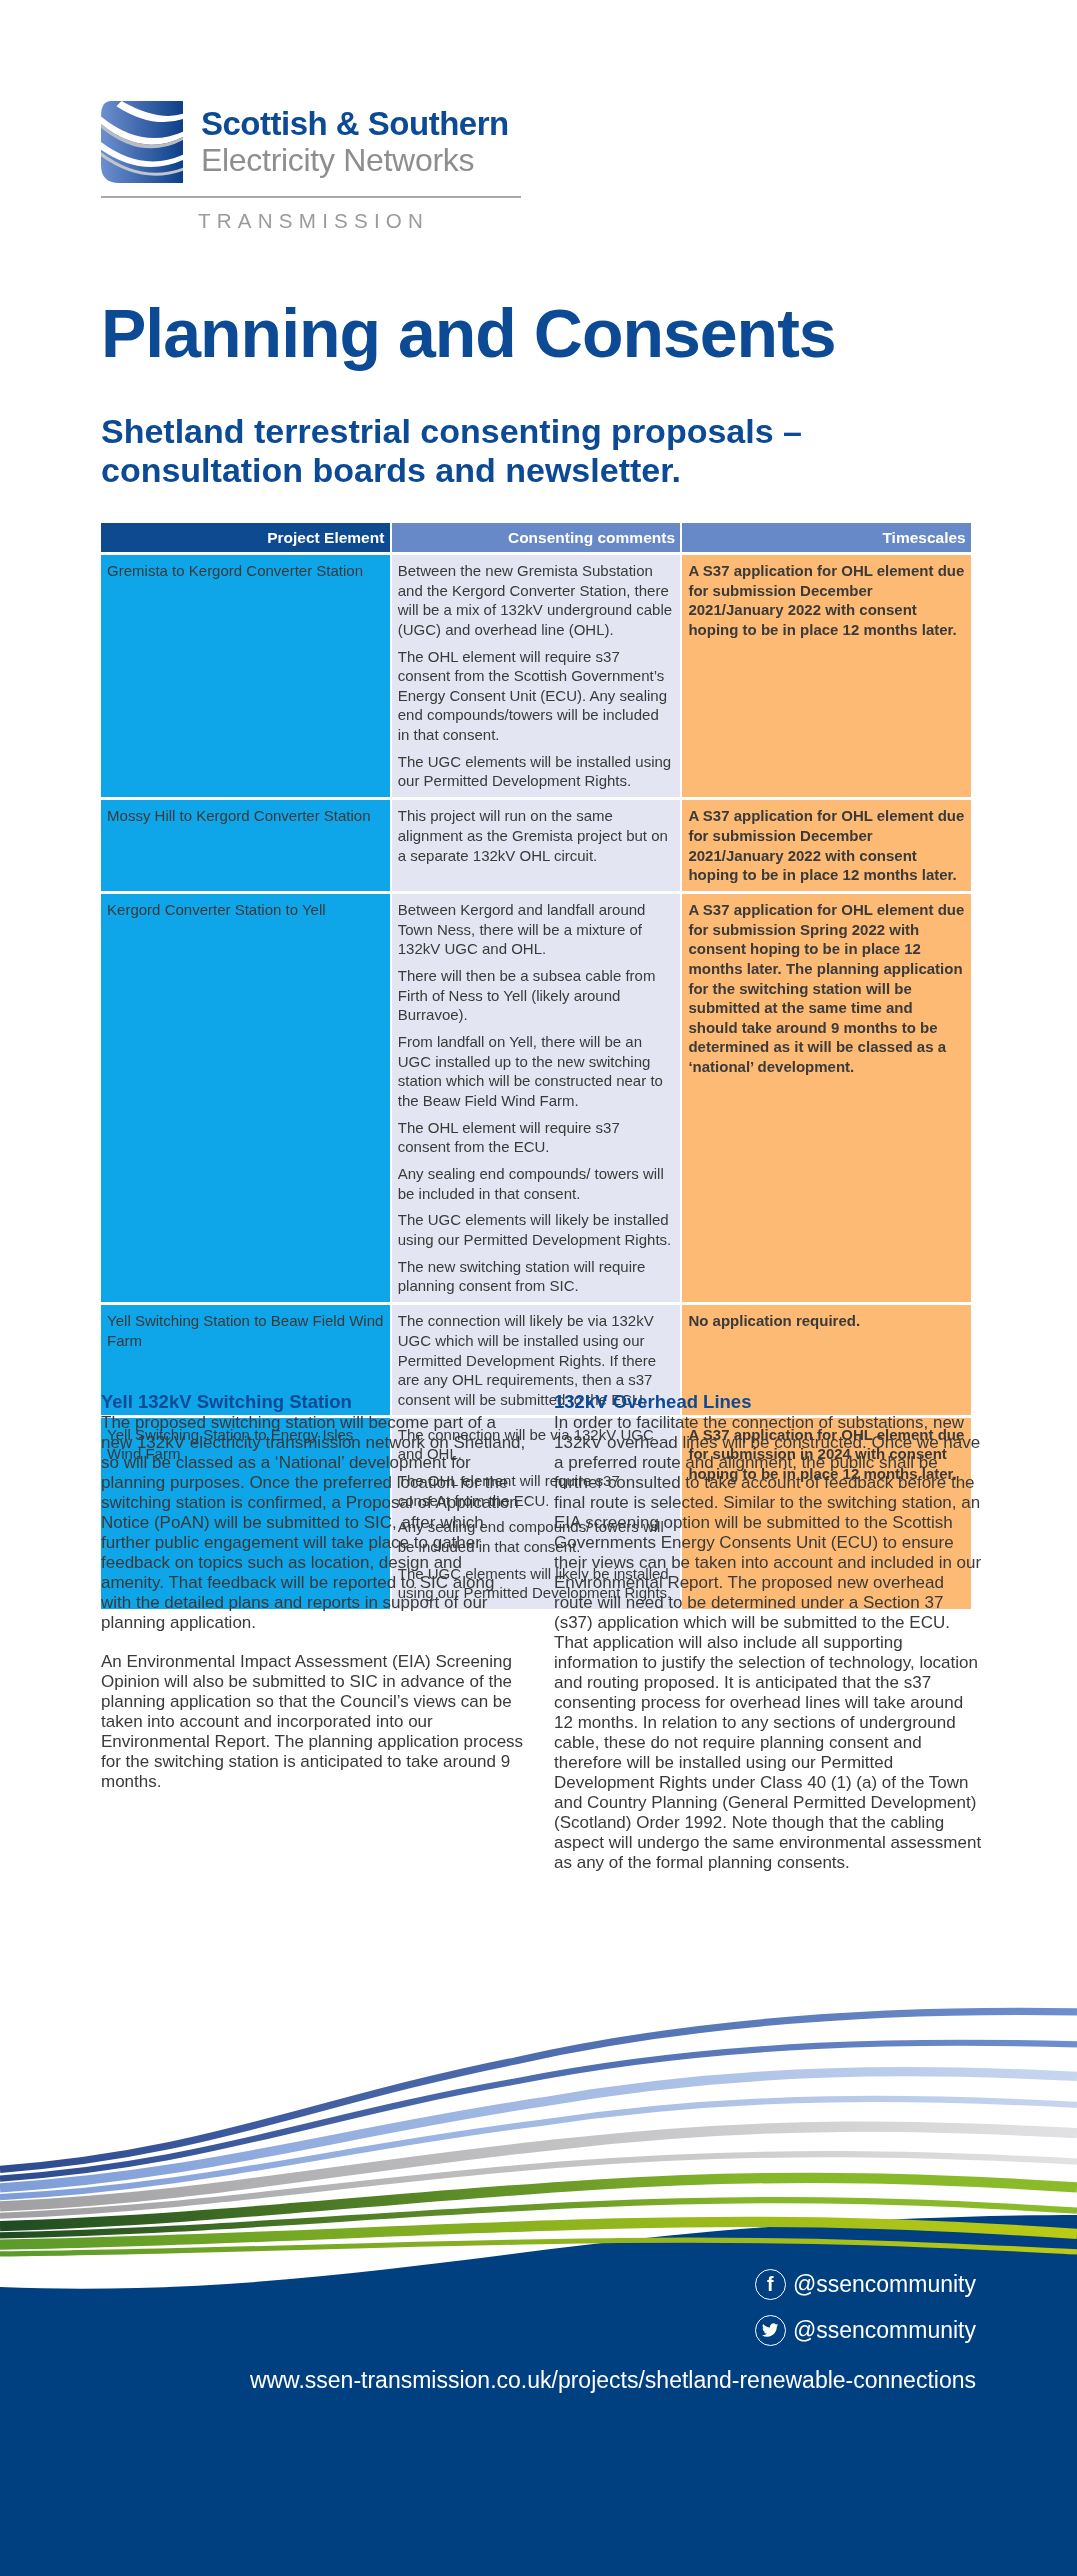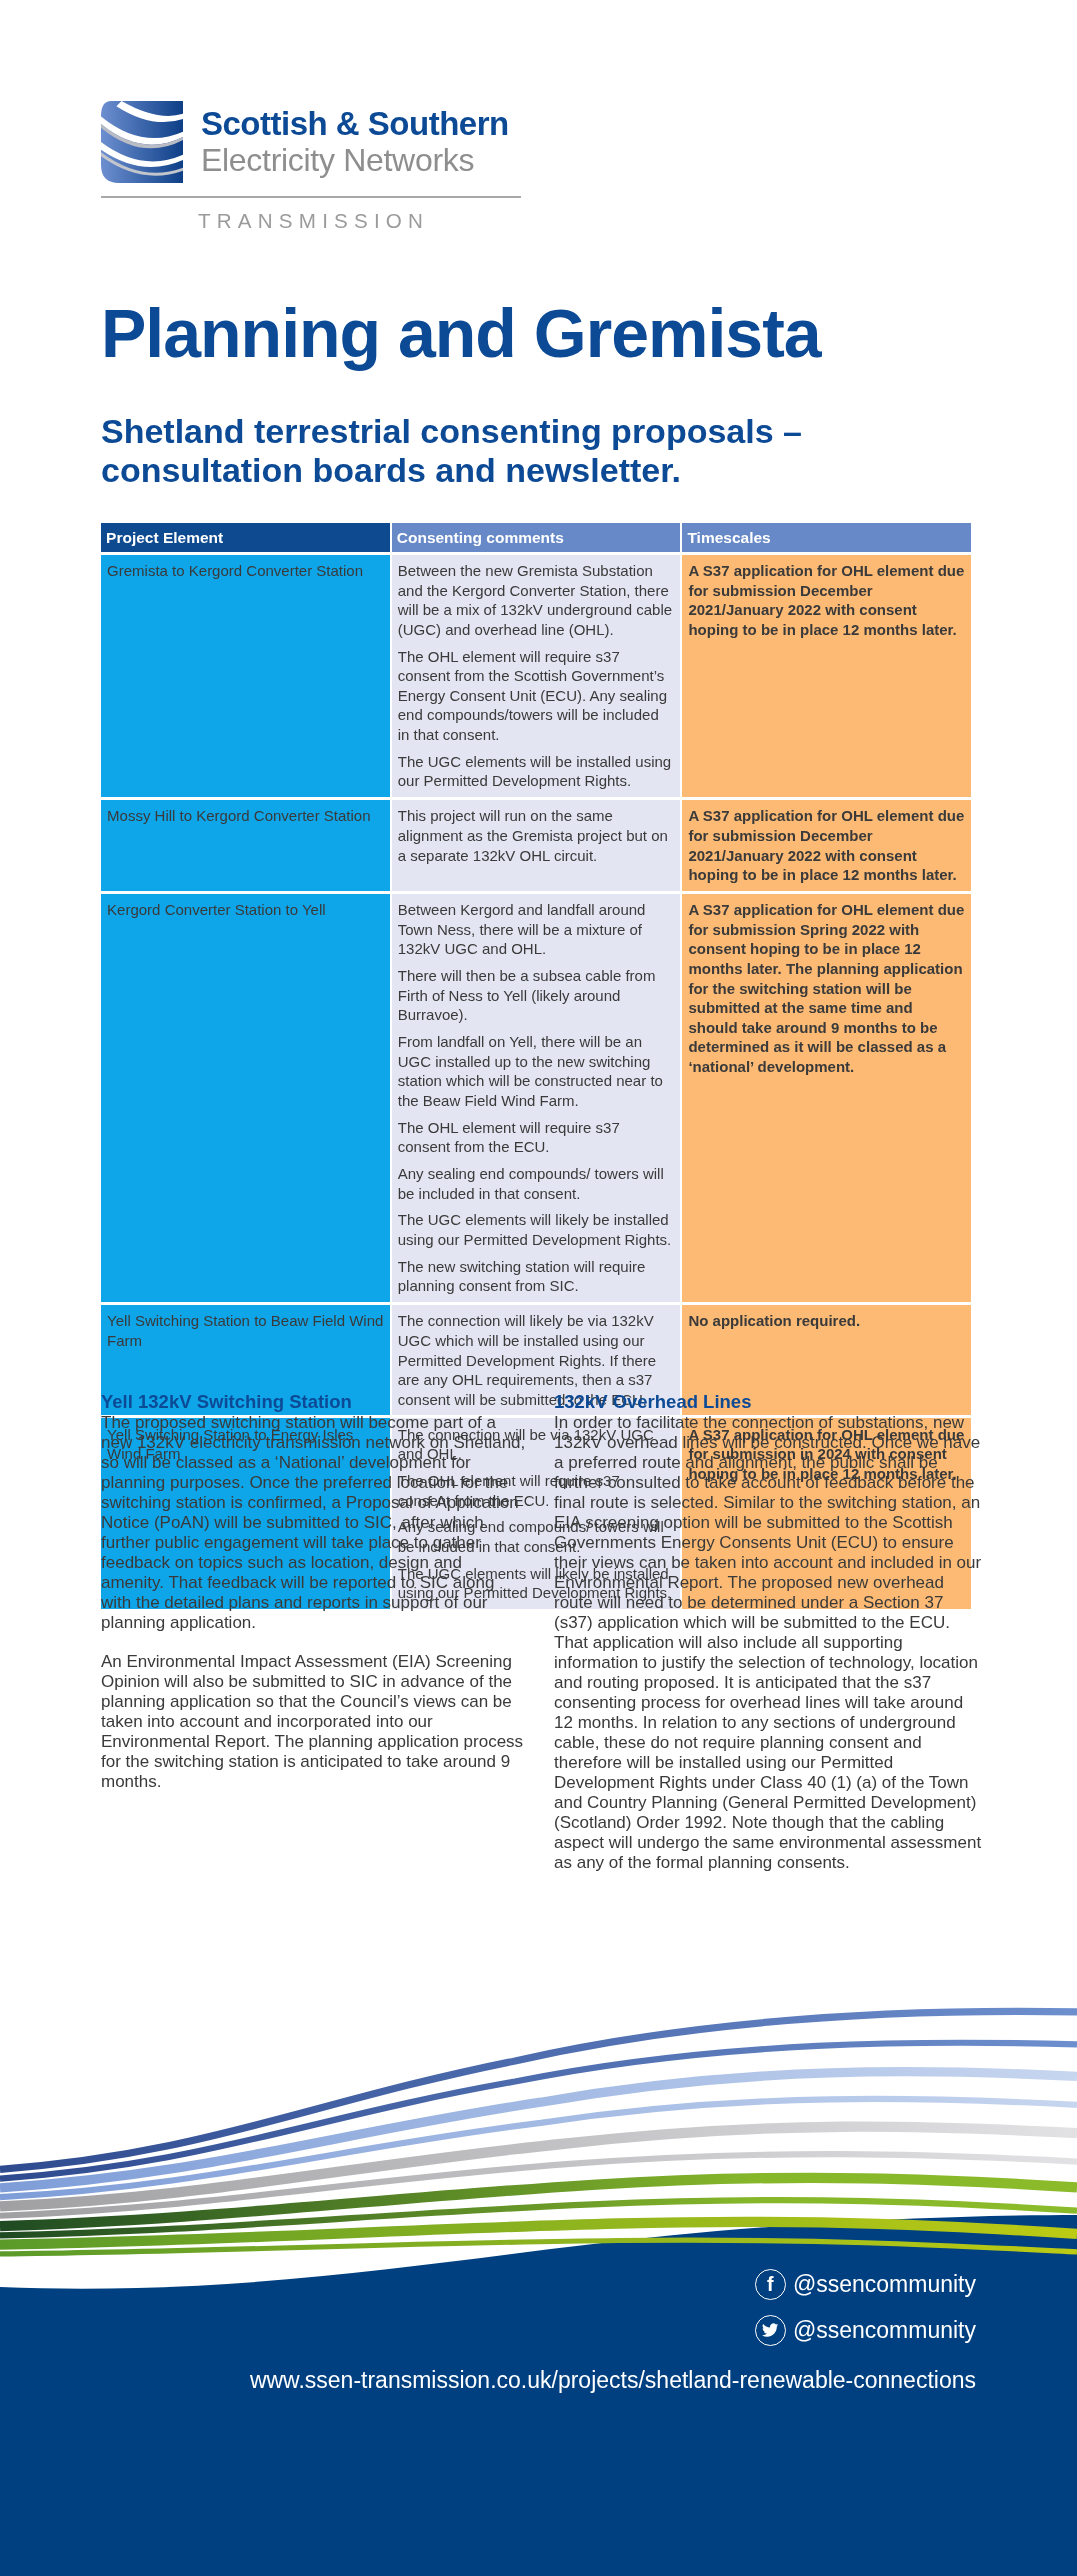--- a/index.html
+++ b/index.html
@@ -34,21 +34,21 @@
     position: absolute; left: 101px; top: 412px; width: 824px;
     font-size: 34px; font-weight: bold; color: #0d4a96; line-height: 39px; margin: 0;
   }
   
   .table {
     position: absolute; left: 101px; top: 523px; width: 874px;
     border-collapse: separate; border-spacing: 2.1px 3.1px; margin-left: -2.1px; margin-top: -3.1px;
     font-size: 15px; line-height: 19.6px; color: #3a3a3a; table-layout: fixed;
   }
   .table th {
-    color: #fff; font-weight: bold; font-size: 15.5px; height: 29px; padding: 0 5.2px; text-align: left;
+    color: #fff; font-weight: bold; font-size: 15.5px; height: 29px; padding: 0 5.2px; text-align: right;
   }
   .th-element { background: #0d4a8f; }
   .th-comments, .th-timescales { background: #6789c7; }
   .table td { vertical-align: top; padding: 6.2px 6.2px 6.2px 6.2px; }
   .col-element { background: #0ea5e9; width: 124px; margin-top: 31px; }
   .col-comments { background: #e3e6f2; width: 497px; }
   .col-timescales { background: #fdba74; width: 215px; font-weight: bold; }
   .comment-para { margin: 0 0 7.2px 0; }
   .comment-para:last-child { margin-bottom: 0; }
   
@@ -87,21 +87,21 @@
     <path d="M0 45 Q80 110 160 70 L160 76 Q80 118 0 52 Z" fill="#b9bcc4"></path>
     <path d="M0 80 Q80 140 160 105 L160 115 Q80 150 0 95 Z" fill="#ffffff"></path>
     <path d="M0 100 Q80 160 160 130 L160 136 Q80 165 0 108 Z" fill="#c2c5cc"></path>
   </svg>
   <div class="logo-line1">Scottish &amp; Southern</div>
   <div class="logo-line2">Electricity Networks</div>
   <div class="logo-rule"></div>
   <div class="logo-trans">TRANSMISSION</div>
 </div>
 
-<h1 class="page-title">Planning and Gremista</h1>
+<h1 class="page-title">Planning and Consents</h1>
 <h2 class="subtitle">Shetland terrestrial consenting proposals – consultation boards and newsletter.</h2>
 
 <table class="table">
   <thead>
     <tr>
       <th class="th-element">Project Element</th>
       <th class="th-comments">Consenting comments</th>
       <th class="th-timescales">Timescales</th>
     </tr>
   </thead>

